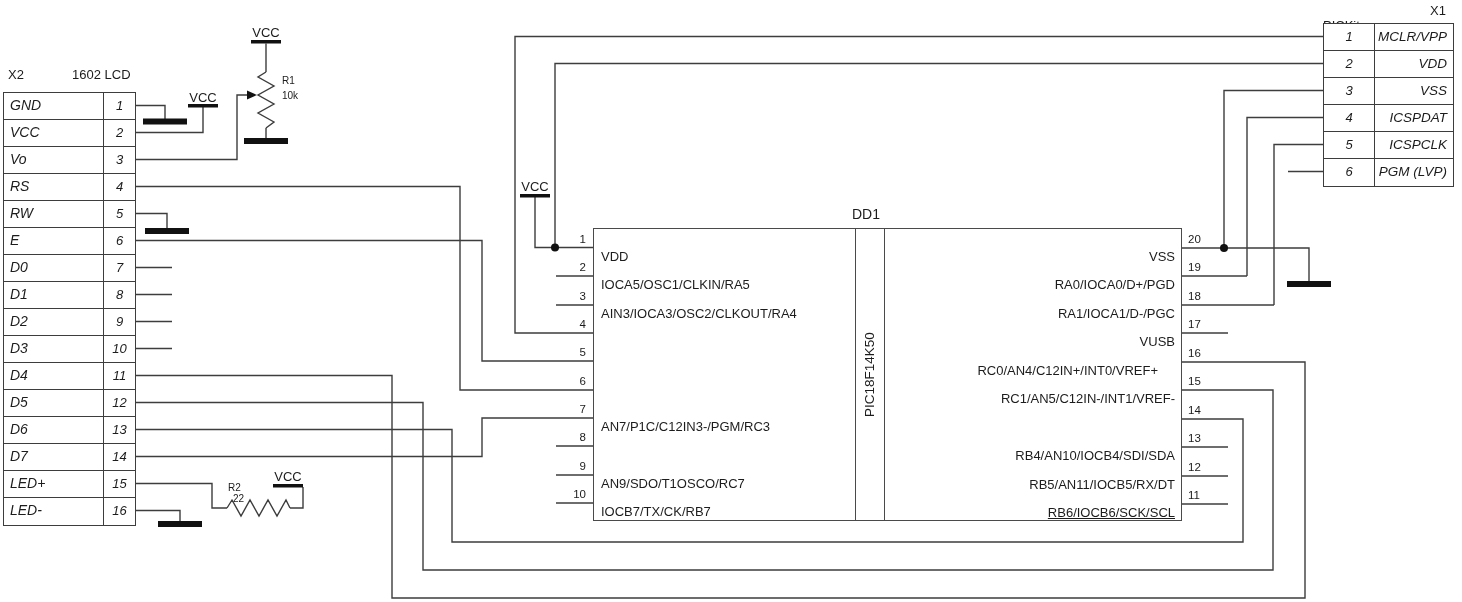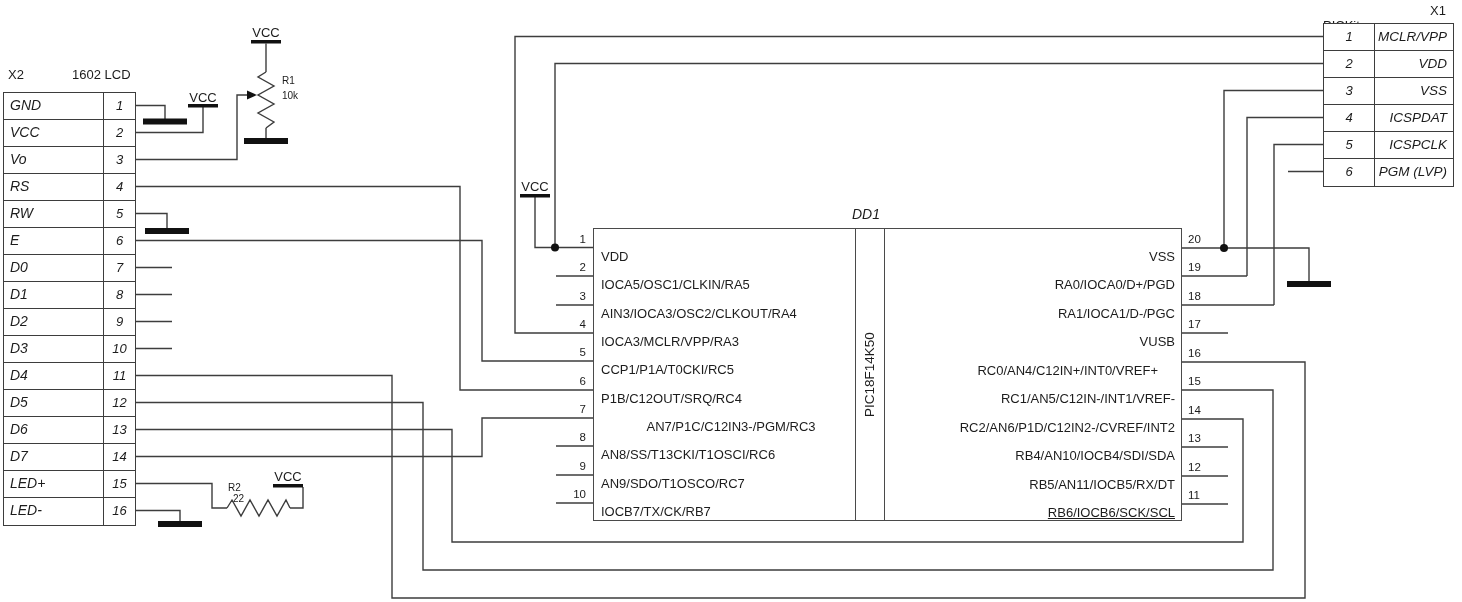--- a/index.html
+++ b/index.html
@@ -2,21 +2,21 @@
 <html><head>
 <meta charset="utf-8">
 <style>
   html,body { margin:0; padding:0; background:#fff; }
   .page {
     position:relative; width:1462px; height:602px; background:#ffffff;
     font-family:"Liberation Sans", sans-serif; color:#1c1c1c; overflow:hidden;
   }
   svg.wires { position:absolute; left:0; top:0; }
   .lbl { position:absolute; font-size:13px; white-space:nowrap; }
-  .ref-italic { font-style:italic; }
+  .ref-italic { }
   
   .conn { position:absolute; border:1.6px solid #3d3d3d; box-sizing:border-box; background:#fff; }
   .conn .row { display:flex; height:27px; border-bottom:1.4px solid #3d3d3d; box-sizing:border-box; }
   .conn .row:last-child { border-bottom:none; }
   .conn .cell { box-sizing:border-box; line-height:25px; font-style:italic; white-space:nowrap; overflow:hidden; }
   
   .lcd { left:3px; top:92px; width:133px; }
   .lcd .name { width:100px; border-right:1.4px solid #3d3d3d; padding-left:6px; font-size:14px; }
   .lcd .num  { width:31px; text-align:center; font-size:13px; }
   
@@ -197,46 +197,41 @@
   <span class="pnum l" style="top:346px;">5</span>
   <span class="pnum l" style="top:375px;">6</span>
   <span class="pnum l" style="top:403px;">7</span>
   <span class="pnum l" style="top:431px;">8</span>
   <span class="pnum l" style="top:460px;">9</span>
   <span class="pnum l" style="top:488px;">10</span>
 
   <span class="pname l" style="top:250px;">VDD</span>
   <span class="pname l" style="top:278px;">IOCA5/OSC1/CLKIN/RA5</span>
   <span class="pname l" style="top:307px;">AIN3/IOCA3/OSC2/CLKOUT/RA4</span>
-  <span class="pname l" style="top:335px;">IOCA3/MCLR/VPP/RA3</span>
-  <span class="pname l" style="top:363px;">CCP1/P1A/T0CKI/RC5</span>
-  <span class="pname l" style="top:392px;">P1B/C12OUT/SRQ/RC4</span>
-  <span class="pname l" style="top:420px;text-align:center;">AN7/P1C/C12IN3-/PGM/RC3</span>
-  <span class="pname l" style="top:448px;">AN8/SS/T13CKI/T1OSCI/RC6</span>
+  <span class="pname l" style="top:420px;">AN7/P1C/C12IN3-/PGM/RC3</span>
   <span class="pname l" style="top:477px;">AN9/SDO/T1OSCO/RC7</span>
   <span class="pname l" style="top:505px;">IOCB7/TX/CK/RB7</span>
 
   <span class="pnum r" style="top:233px;">20</span>
   <span class="pnum r" style="top:261px;">19</span>
   <span class="pnum r" style="top:290px;">18</span>
   <span class="pnum r" style="top:318px;">17</span>
   <span class="pnum r" style="top:347px;">16</span>
   <span class="pnum r" style="top:375px;">15</span>
   <span class="pnum r" style="top:404px;">14</span>
   <span class="pnum r" style="top:432px;">13</span>
   <span class="pnum r" style="top:461px;">12</span>
   <span class="pnum r" style="top:489px;">11</span>
 
   <span class="pname r" style="right:287px; top:250px;">VSS</span>
   <span class="pname r" style="right:287px; top:278px;">RA0/IOCA0/D+/PGD</span>
   <span class="pname r" style="right:287px; top:307px;">RA1/IOCA1/D-/PGC</span>
   <span class="pname r" style="right:287px; top:335px;">VUSB</span>
   <span class="pname r" style="right:304px; top:364px;">RC0/AN4/C12IN+/INT0/VREF+</span>
   <span class="pname r" style="right:287px; top:392px;">RC1/AN5/C12IN-/INT1/VREF-</span>
-  <span class="pname r" style="right:287px; top:421px;">RC2/AN6/P1D/C12IN2-/CVREF/INT2</span>
   <span class="pname r" style="right:287px; top:449px;">RB4/AN10/IOCB4/SDI/SDA</span>
   <span class="pname r" style="right:287px; top:478px;">RB5/AN11/IOCB5/RX/DT</span>
   <span class="pname r" style="right:287px; top:506px;text-decoration:underline;">RB6/IOCB6/SCK/SCL</span>
 
   <span class="lbl" style="left:1323px; top:18px;">PICKit</span>
   <span class="lbl" style="left:1430px; top:3px;">X1</span>
 
   <div class="conn pickit">
     <div class="row">
         <div class="cell num">1</div>

